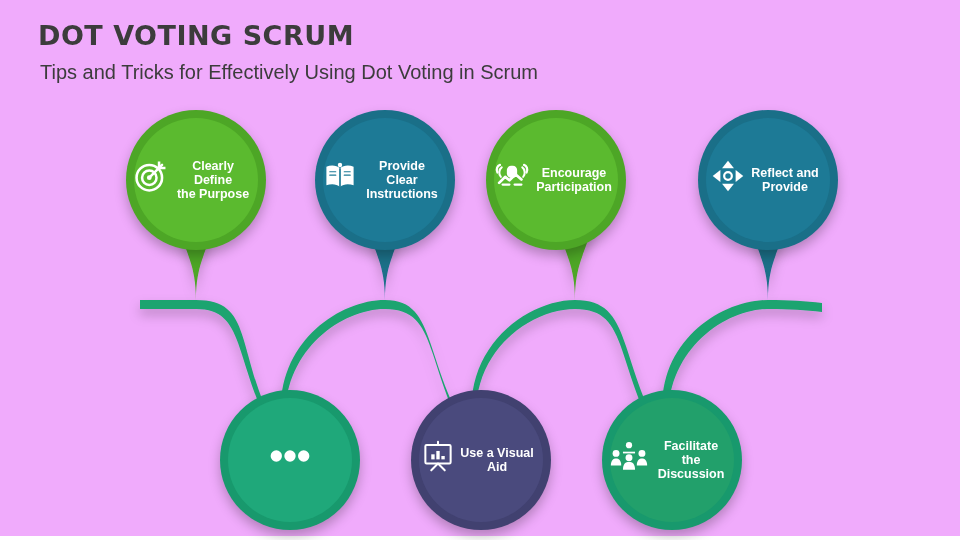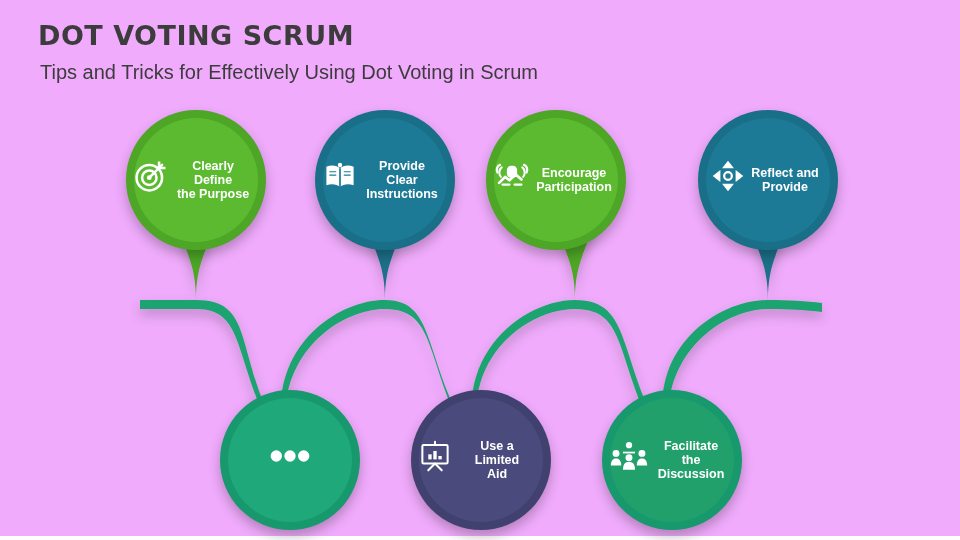--- a/index.html
+++ b/index.html
@@ -230,21 +230,21 @@
       <span class="icon">
         <svg width="32" height="32" viewBox="0 0 38 38">
           <path d="M19 2 L19 6" stroke="#ffffff" stroke-width="2.4" stroke-linecap="round"></path>
           <rect x="4" y="6" width="30" height="22" rx="1.5" fill="none" stroke="#ffffff" stroke-width="2.4"></rect>
           <rect x="11" y="17" width="4" height="6" fill="#ffffff"></rect>
           <rect x="17" y="13" width="4" height="10" fill="#ffffff"></rect>
           <rect x="23" y="19" width="4" height="4" fill="#ffffff"></rect>
           <path d="M19 28 L11 36 M19 28 L27 36" stroke="#ffffff" stroke-width="2.4" stroke-linecap="round"></path>
         </svg>
       </span>
-      <span class="label">Use a Limited
+      <span class="label">Use a Visual
 Aid</span>
     </div>
   </div>
 
   <div class="node" style="left:602px; top:390px; width:140px; height:140px;">
     <div class="ring" style="background:#18996d; box-shadow:0 6px 12px rgba(0,0,0,0.25);"></div>
     <div class="inner" style="left:8px; top:8px; right:8px; bottom:8px; background:#22a06b;align-items:center;">
       <span class="icon">
         <svg width="38" height="30" viewBox="0 0 44 34">
           <circle cx="22" cy="4.5" r="3.6" fill="#ffffff"></circle>

